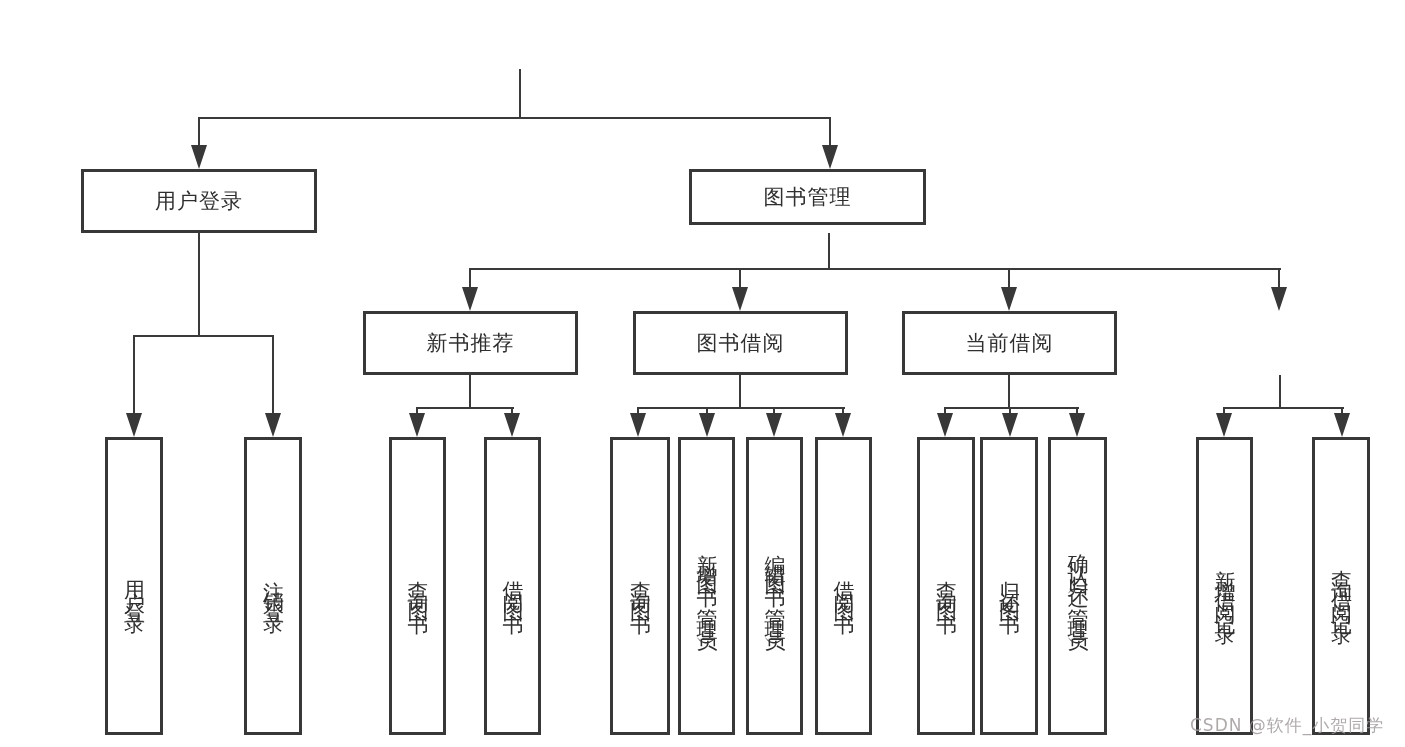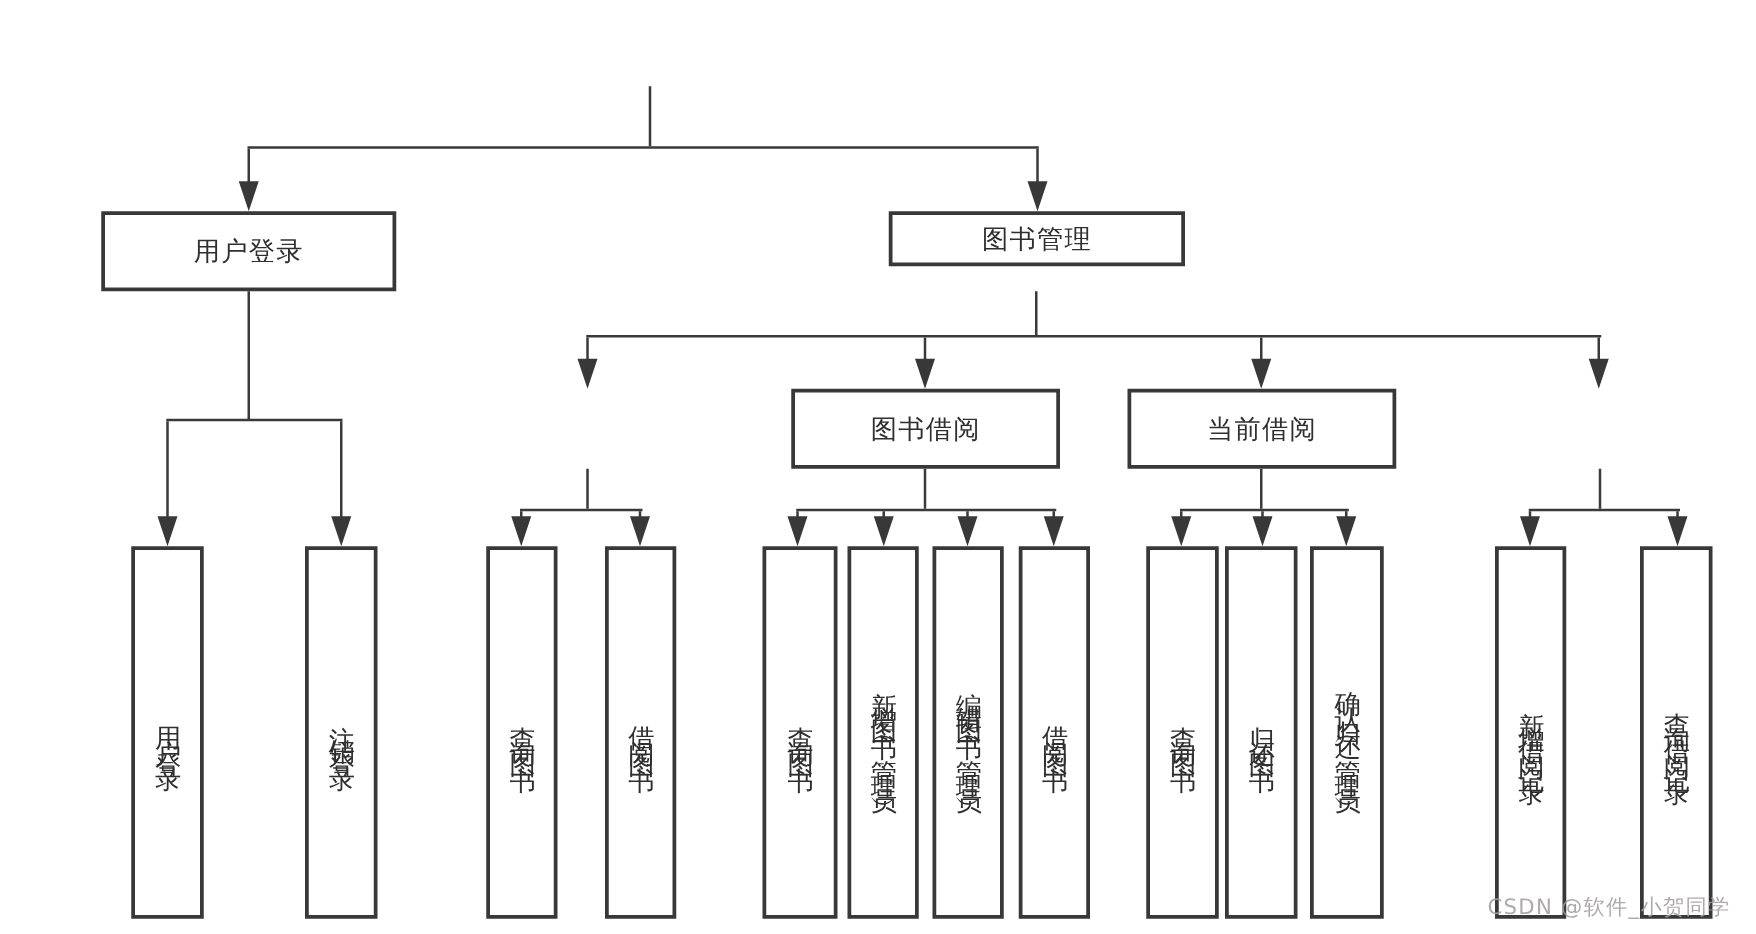--- a/index.html
+++ b/index.html
@@ -33,24 +33,27 @@
 </style>
 </head>
 <body>
 
 <div class="canvas">
 
 
   <div class="bx" style="left:81px;top:169px;width:236px;height:64px">
     <span class="lbl">用户登录</span>
   </div>
-  <div class="bx" style="left:711px;top:169px;width:237px;height:44px">
+  <div class="bx" style="left:689px;top:169px;width:237px;height:56px">
     <span class="lbl">图书管理</span>
   </div>
 
+  <div class="bx" style="left:363px;top:311px;width:215px;height:64px">
+    <span class="lbl">新书推荐</span>
+  </div>
   <div class="bx" style="left:902px;top:311px;width:215px;height:64px">
     <span class="lbl">当前借阅</span>
   </div>
   <div class="bx" style="left:633px;top:311px;width:215px;height:64px">
     <span class="lbl">图书借阅</span>
   </div>
 
   <div class="bx" style="left:105px;top:437px;width:58px;height:298px">
     <span class="vlbl">用户登录</span>
   </div>

